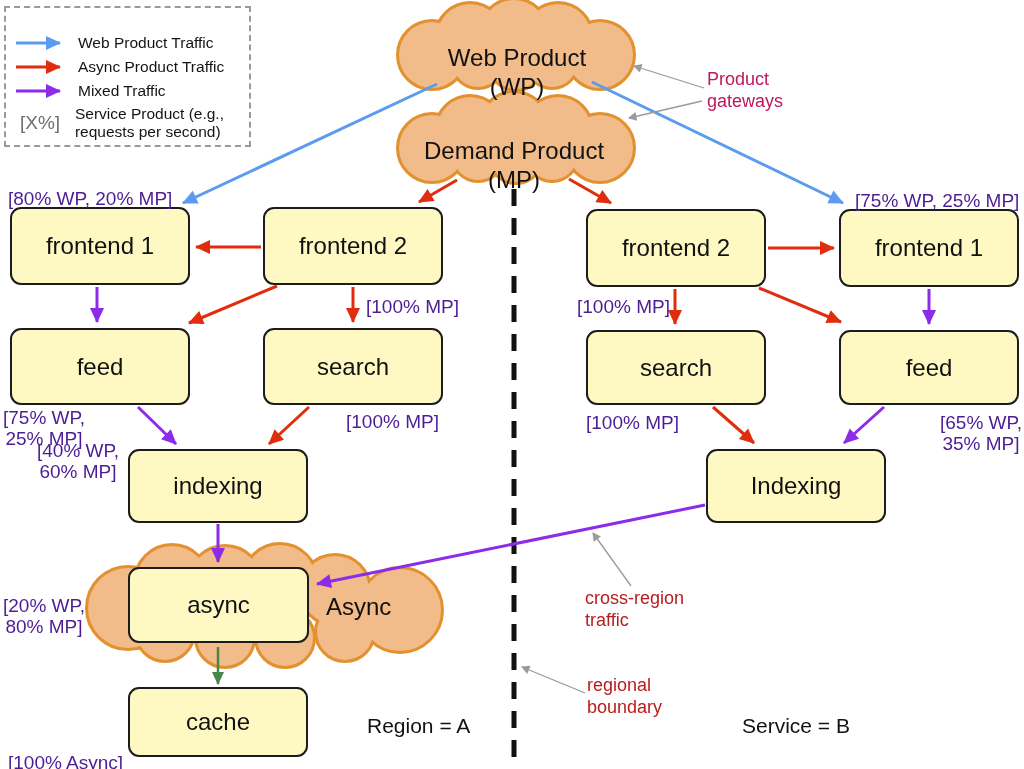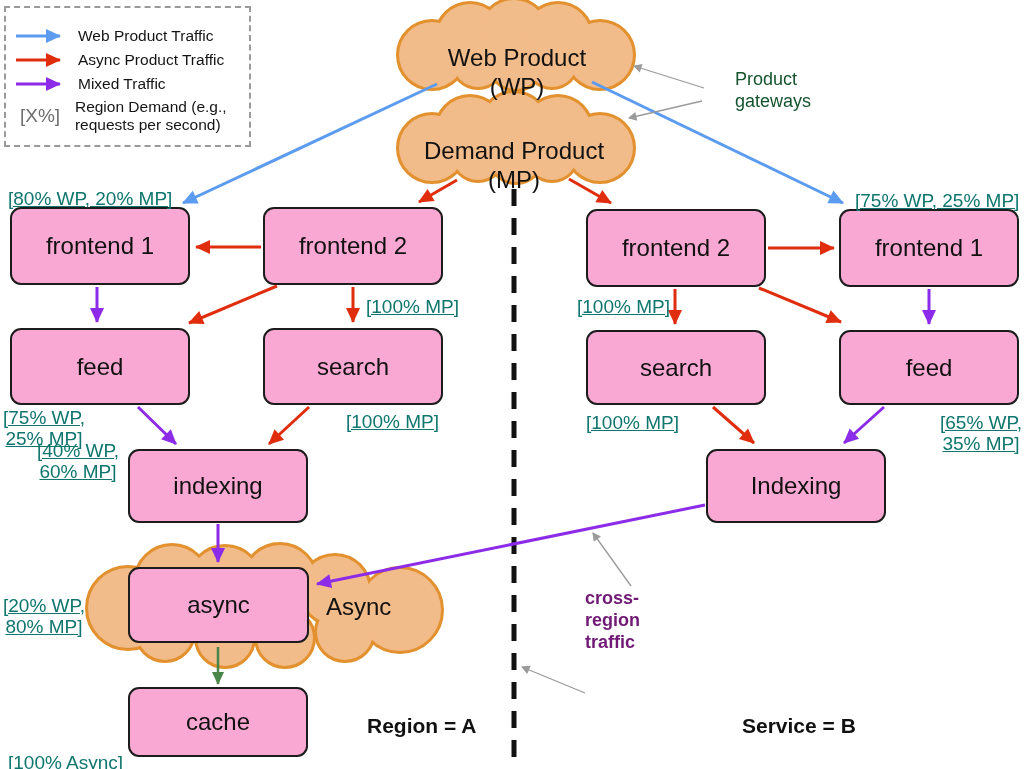--- a/index.html
+++ b/index.html
@@ -4,42 +4,42 @@
 <style>
   html,body{margin:0;padding:0;background:#fff;}
   #canvas{
     position:relative;width:1024px;height:769px;background:#ffffff;
     font-family:"Liberation Sans","DejaVu Sans",sans-serif;overflow:hidden;
   }
   svg.layer{position:absolute;left:0;top:0;width:1024px;height:769px;pointer-events:none;}
   #base-layer{z-index:1;}
   #arrow-layer{z-index:3;}
   .node{
-    position:absolute;z-index:2;background:#f9a8d4;border:2.5px solid #1c1c1c;
+    position:absolute;z-index:2;background:#fef9c3;border:2.5px solid #1c1c1c;
     border-radius:11px;display:flex;align-items:center;justify-content:center;
     font-size:24px;color:#111;box-sizing:border-box;
   }
   .txt{position:absolute;z-index:4;}
   .cloud-text{
     text-align:center;font-size:24px;color:#111;line-height:29px;z-index:4;margin-top:26px;
   }
   .demand{
-    font-size:19px;color:#0f766e;line-height:21px;white-space:nowrap;z-index:4;text-decoration:underline;
+    font-size:19px;color:#4c1d95;line-height:21px;white-space:nowrap;z-index:4;
   }
   .demand.wrap{white-space:normal;text-align:center;}
   .annot{font-size:18px;line-height:22px;z-index:4;}
-  .annot.gateways{color:#14532d;margin-left:28px;}
-  .annot.dark{color:#701a75;font-weight:bold;}
-  .caption{font-size:21px;color:#111;z-index:4;white-space:nowrap;font-weight:bold;}
+  .annot.gateways{color:#be185d;}
+  .annot.dark{color:#b91c1c;}
+  .caption{font-size:21px;color:#111;z-index:4;white-space:nowrap;}
   .async-cloud-label{font-size:24px;color:#111;z-index:4;}
   
   #legend{
     position:absolute;left:4px;top:6px;width:247px;height:141px;z-index:5;
     border:2px dashed #9a9a9a;box-sizing:border-box;background:#fff;
-    display:flex;flex-direction:column;justify-content:center;
+    display:flex;flex-direction:column;justify-content:flex-end;
     padding:9px 6px 4px 8px;
   }
   .legend-row{display:flex;align-items:center;height:24px;flex:0 0 auto;}
   .legend-row svg{flex:0 0 auto;margin-right:10px;}
   .legend-label{font-size:15.5px;color:#141414;white-space:nowrap;}
   .legend-demand{display:flex;align-items:center;margin-top:2px;}
   .legend-demand-symbol{font-size:19px;color:#6e6e6e;width:46px;margin-right:10px;text-align:left;padding-left:6px;}
   .legend-demand-label{font-size:15.5px;color:#141414;line-height:18px;width:172px;}
 </style>
 </head>
@@ -208,20 +208,21 @@
   <div class="txt demand wrap" style="left:2px;top:595px;width:84px">[20% WP, 80% MP]</div>
   <div class="txt demand" style="left:8px;top:752px">[100% Async]</div>
 
   <div class="txt demand" style="left:855px;top:190px">[75% WP, 25% MP]</div>
   <div class="txt demand" style="left:577px;top:296px">[100% MP]</div>
   <div class="txt demand" style="left:586px;top:412px">[100% MP]</div>
   <div class="txt demand wrap" style="left:936px;top:412px;width:90px">[65% WP, 35% MP]</div>
 
   <div class="txt annot gateways" style="left:707px;top:68px;width:110px">Product gateways</div>
   <div class="txt annot dark" style="left:585px;top:587px;width:108px">cross-region traffic</div>
+  <div class="txt annot dark" style="left:587px;top:674px;width:100px">regional boundary</div>
 
   <div class="txt caption" style="left:367px;top:714px">Region = A</div>
   <div class="txt caption" style="left:742px;top:714px">Service = B</div>
 
   <div id="legend">
     <div class="legend-row">
       <svg width="54" height="14">
         <line x1="2" y1="7" x2="46" y2="7" stroke="#5B9BF0" stroke-width="3" marker-end="url(#mh-blue)"></line>
       </svg>
       <span class="legend-label">Web Product Traffic</span>
@@ -233,17 +234,17 @@
       <span class="legend-label">Async Product Traffic</span>
     </div>
     <div class="legend-row">
       <svg width="54" height="14">
         <line x1="2" y1="7" x2="46" y2="7" stroke="#8C2BE8" stroke-width="3" marker-end="url(#mh-purple)"></line>
       </svg>
       <span class="legend-label">Mixed Traffic</span>
     </div>
     <div class="legend-demand">
       <span class="legend-demand-symbol">[X%]</span>
-      <span class="legend-demand-label">Region Demand  (e.g., requests per second)</span>
+      <span class="legend-demand-label">Service Product  (e.g., requests per second)</span>
     </div>
   </div>
 
 </div>
 
 </body></html>

